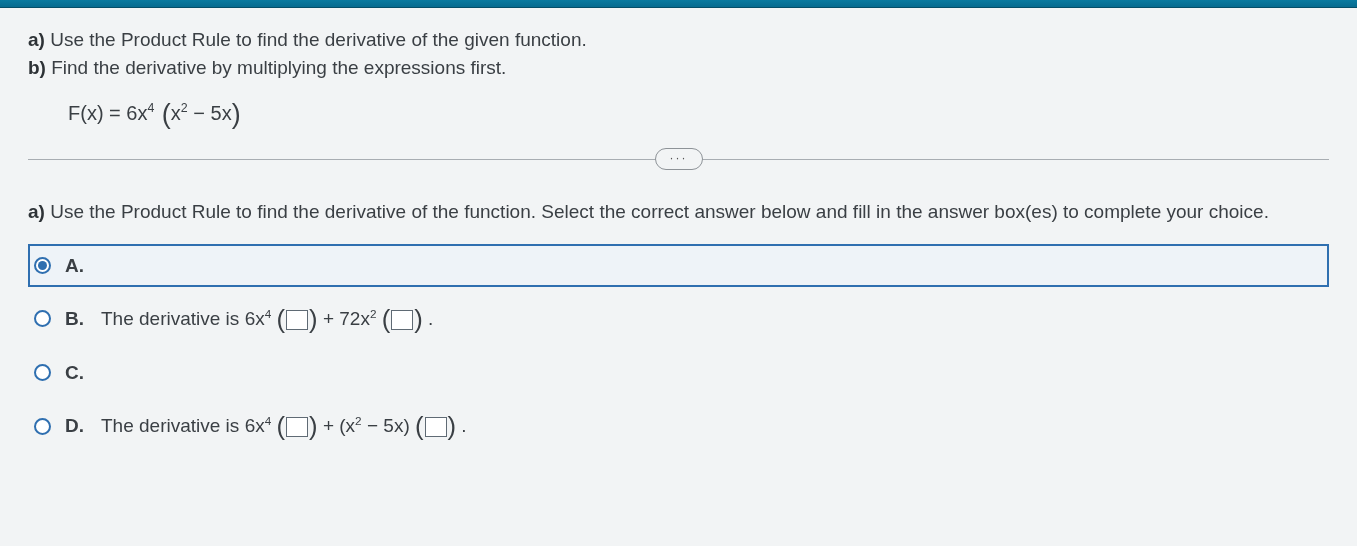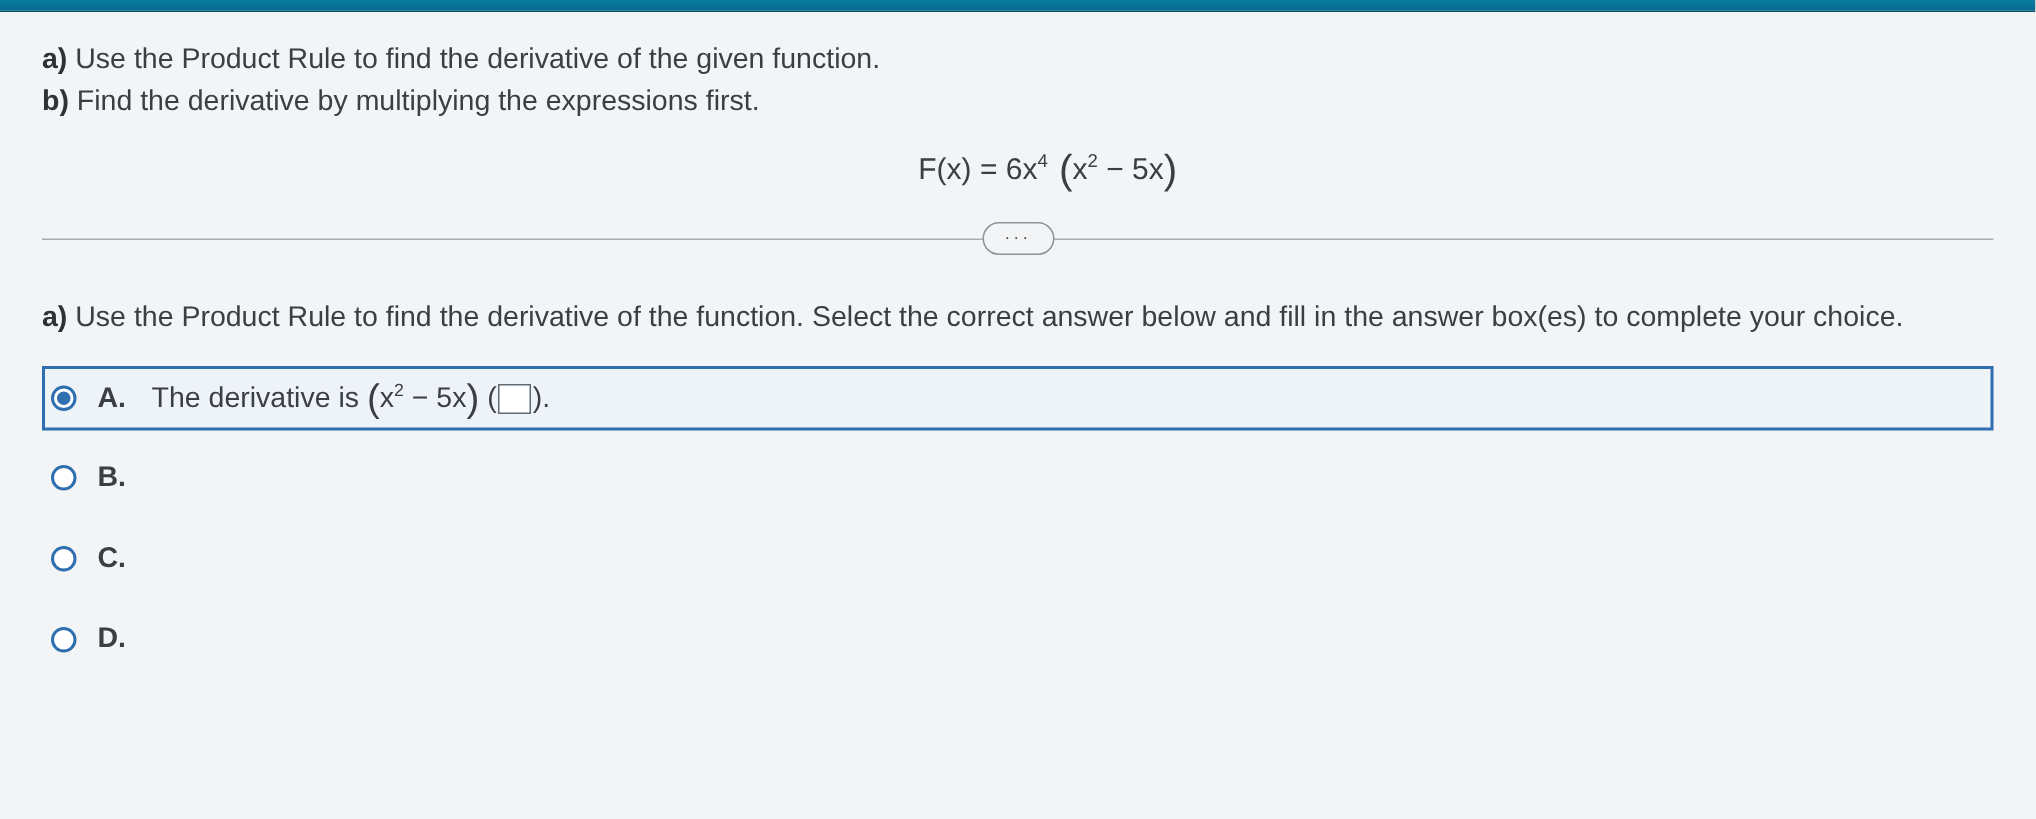--- a/index.html
+++ b/index.html
@@ -99,21 +99,21 @@
     vertical-align: middle;
     margin: 0 1px;
     cursor: text;
   }
   sup { font-size: 0.62em; vertical-align: super; line-height: 0; }
   .big-paren {
     font-size: 1.35em;
     line-height: 0;
     vertical-align: -0.12em;
   }
-  .math { white-space: nowrap; text-align: center; }
+  .math { white-space: nowrap; }
 </style>
 </head>
 <body>
 
 <div class="topbar"></div>
 
 <div class="content">
 
   <div>
     <span class="bold-letter">a)</span><span> Use the Product Rule to find the derivative of the given function.</span><br>
@@ -133,34 +133,37 @@
 
   <div>
     <span class="bold-letter">a)</span><span> Use the Product Rule to find the derivative of the function. Select the correct answer below and fill in the answer box(es) to complete your choice.</span>
   </div>
 
   <div class="choices">
 
     <div class="choice-row selected">
       <span class="radio checked"></span>
       <span class="choice-letter">A.</span>
-      <span class="math">
-        <span>The derivative is </span><span class="big-paren">(</span>x<sup>2</sup> − 5x<span class="big-paren">)</span> (<span class="answer-box"></span><span>).</span>
-      </span>
     </div>
 
     <div class="choice-row">
       <span class="radio"></span>
       <span class="choice-letter">B.</span>
+      <span class="math">
+        <span>The derivative is </span><span>6x</span><sup>4</sup><span> </span><span class="big-paren">(</span><span class="answer-box"></span><span class="big-paren">)</span><span> + 72x</span><sup>2</sup><span> </span><span class="big-paren">(</span><span class="answer-box"></span><span class="big-paren">)</span><span> .</span>
+      </span>
     </div>
 
     <div class="choice-row">
       <span class="radio"></span>
       <span class="choice-letter">C.</span>
     </div>
 
     <div class="choice-row">
       <span class="radio"></span>
       <span class="choice-letter">D.</span>
+      <span class="math">
+        <span>The derivative is </span><span>6x</span><sup>4</sup><span> </span><span class="big-paren">(</span><span class="answer-box"></span><span class="big-paren">)</span><span> + (x</span><sup>2</sup><span> − 5x) </span><span class="big-paren">(</span><span class="answer-box"></span><span class="big-paren">)</span><span> .</span>
+      </span>
     </div>
 
   </div>
 </div>
 
 </body></html>

